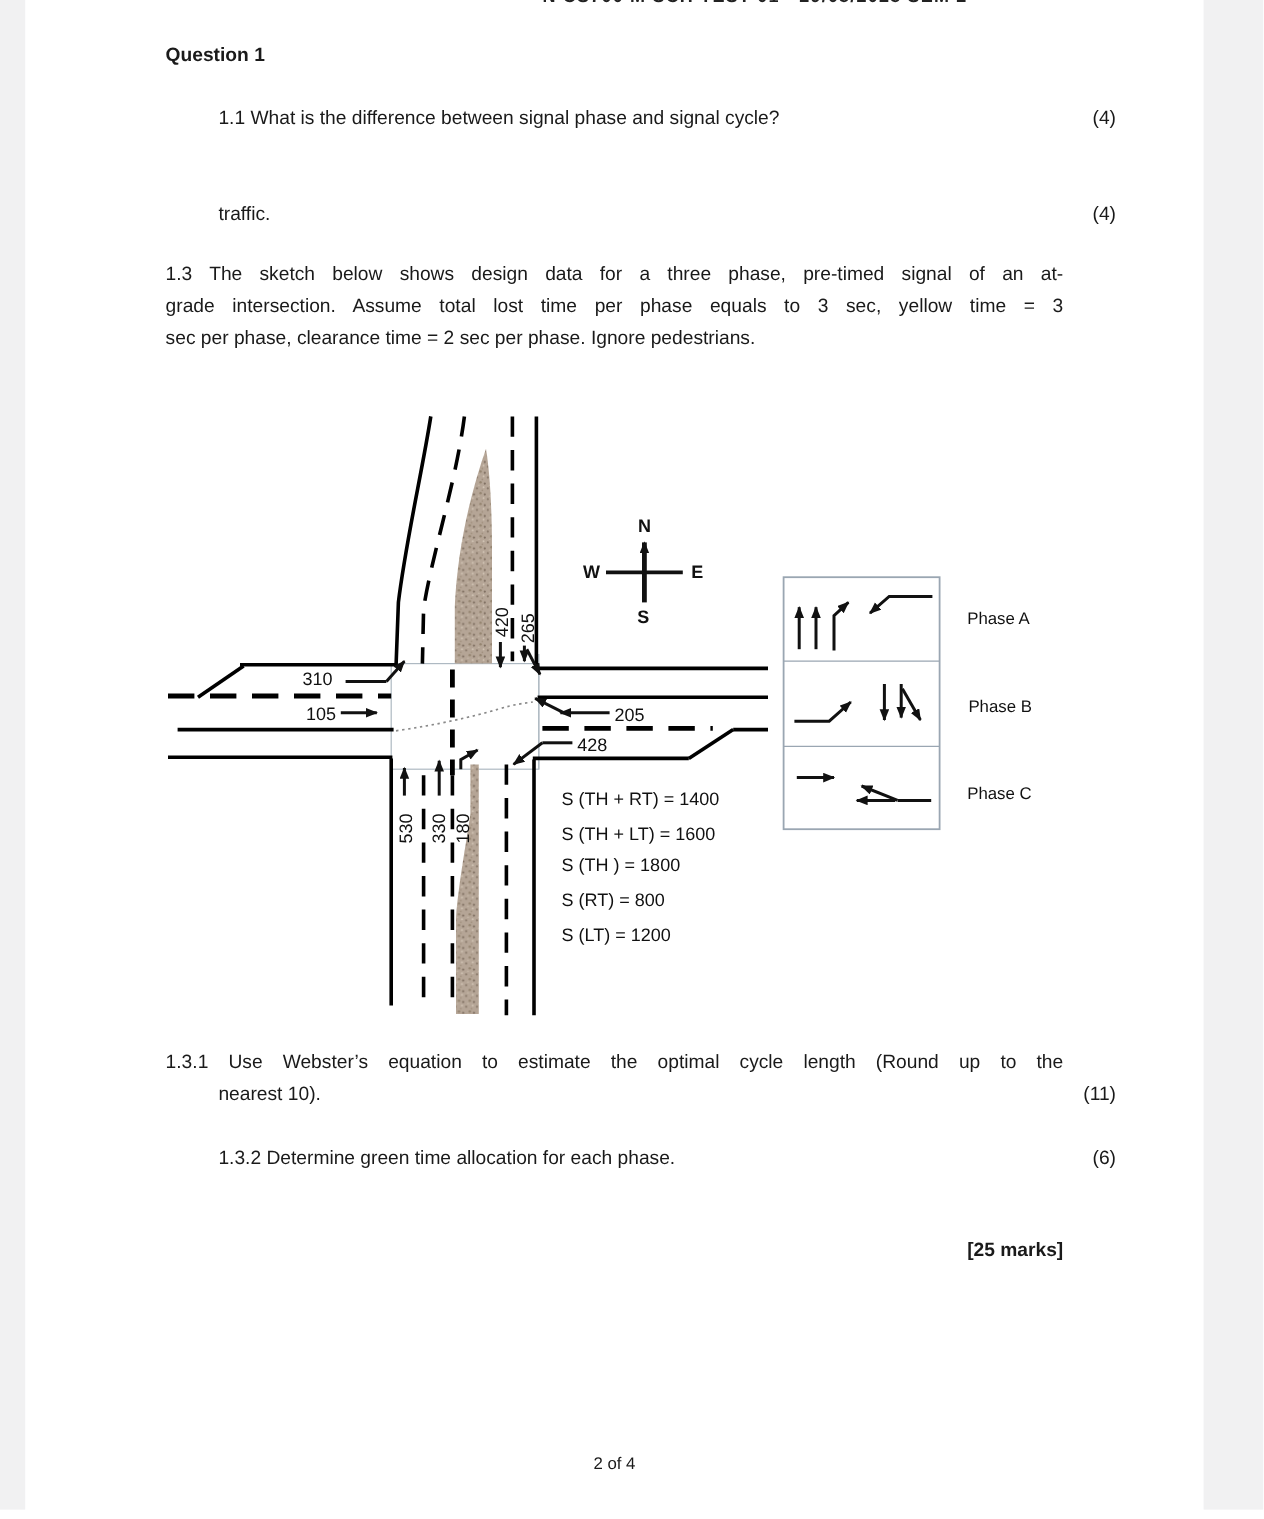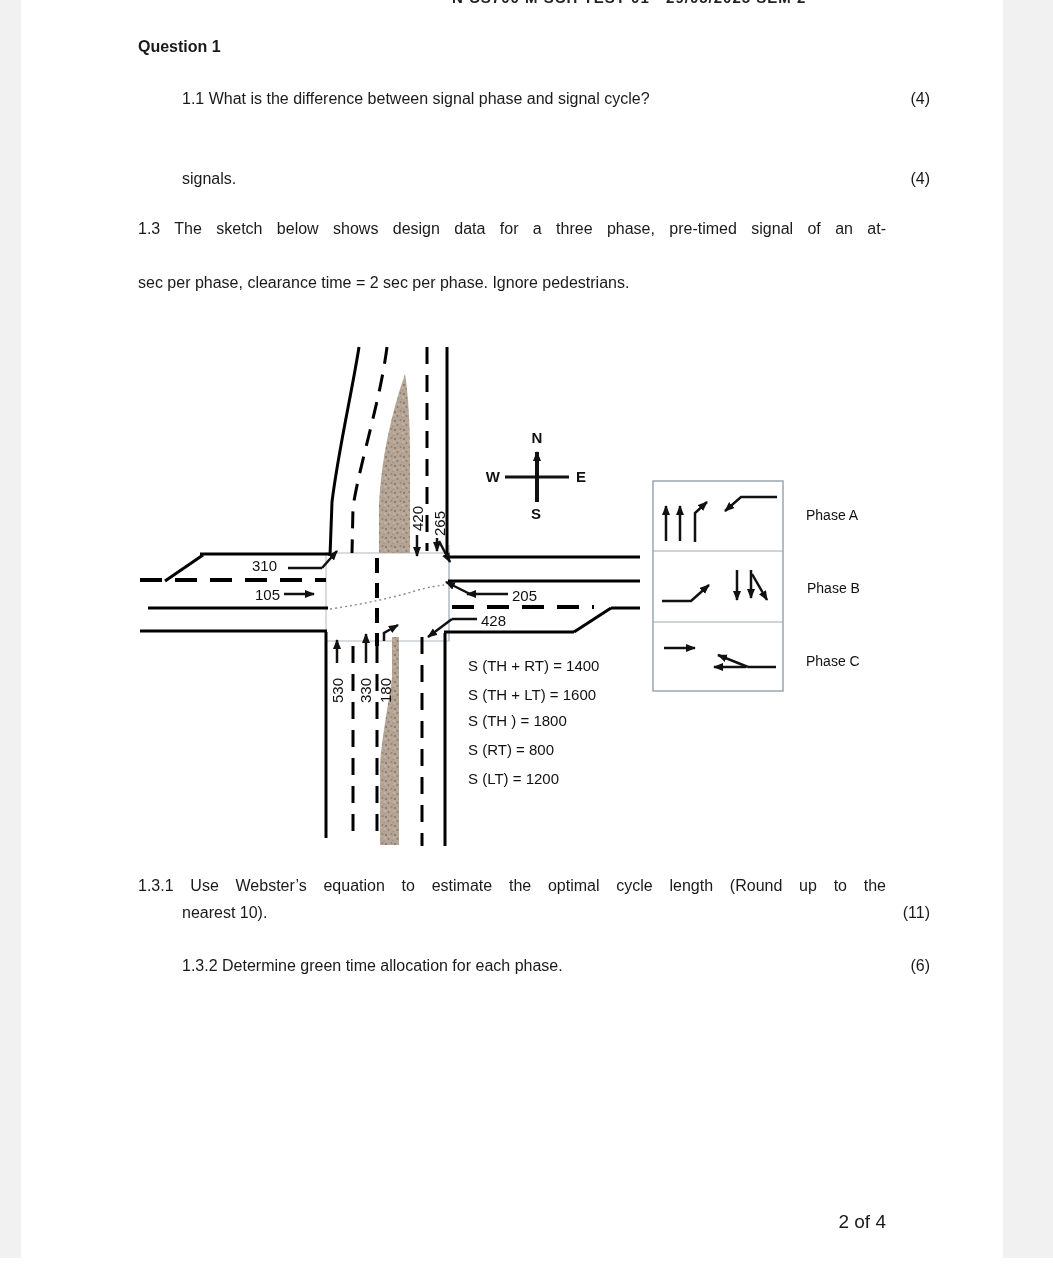--- a/index.html
+++ b/index.html
@@ -42,25 +42,26 @@
   </div>
 
   <div class="tline bold" style="top:39px;">Question 1</div>
 
   <div class="tline row" style="top:91px;">
     <span>1.1 What is the difference between signal phase and signal cycle?</span>
     <span>(4)</span>
   </div>
 
   <div class="tline row" style="top:171px;">
-    <span>signals.</span>
+    <span>traffic.</span>
     <span>(4)</span>
   </div>
 
   <div class="tline stretch" style="top:221px;">1.3 The sketch below shows design data for a three phase, pre-timed signal of an at-</div>
+  <div class="tline stretch" style="top:248px;">grade intersection. Assume total lost time per phase equals to 3 sec, yellow time = 3</div>
   <div class="tline wrapline" style="top:275px;">sec per phase, clearance time = 2 sec per phase. Ignore pedestrians.</div>
 
   <svg style="position:absolute;left:0;top:0;" width="1053" height="1266" viewBox="0 0 1053 1266">
     <defs>
       <marker id="ah" markerUnits="userSpaceOnUse" markerWidth="11" markerHeight="9" refX="9" refY="4" orient="auto">
         <path d="M0,0 L10,4 L0,8 Z" fill="#111"></path>
       </marker>
       <pattern id="stip" width="9" height="9" patternUnits="userSpaceOnUse">
         <rect width="9" height="9" fill="#b5a596"></rect>
         <circle cx="1.5" cy="2" r="0.9" fill="#8a7a6b"></circle>
@@ -193,15 +194,16 @@
   <div class="tline row" style="top:905px;">
     <span>nearest 10).</span>
     <span>(11)</span>
   </div>
 
   <div class="tline row" style="top:958px;">
     <span>1.3.2 Determine green time allocation for each phase.</span>
     <span>(6)</span>
   </div>
 
-
-  <div class="tline center" style="top:1212px;font-size:19px;text-align:right;">2 of 4</div>
+  <div class="tline right bold" style="top:1035px;">[25 marks]</div>
+
+  <div class="tline center" style="top:1212px;font-size:14px;">2 of 4</div>
 </div>
 
 </body></html>

